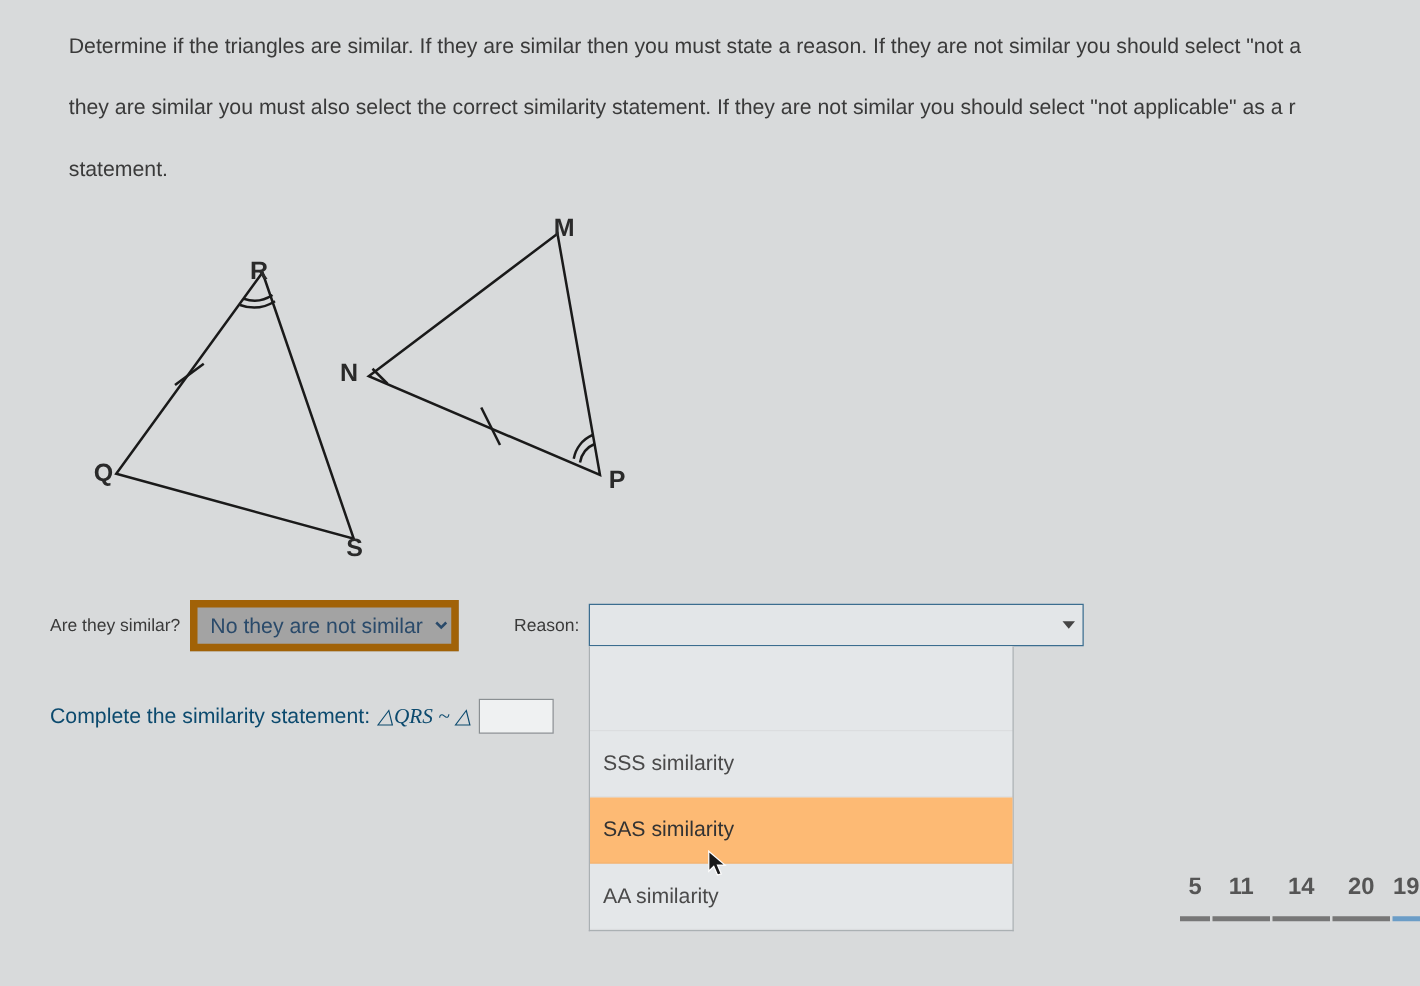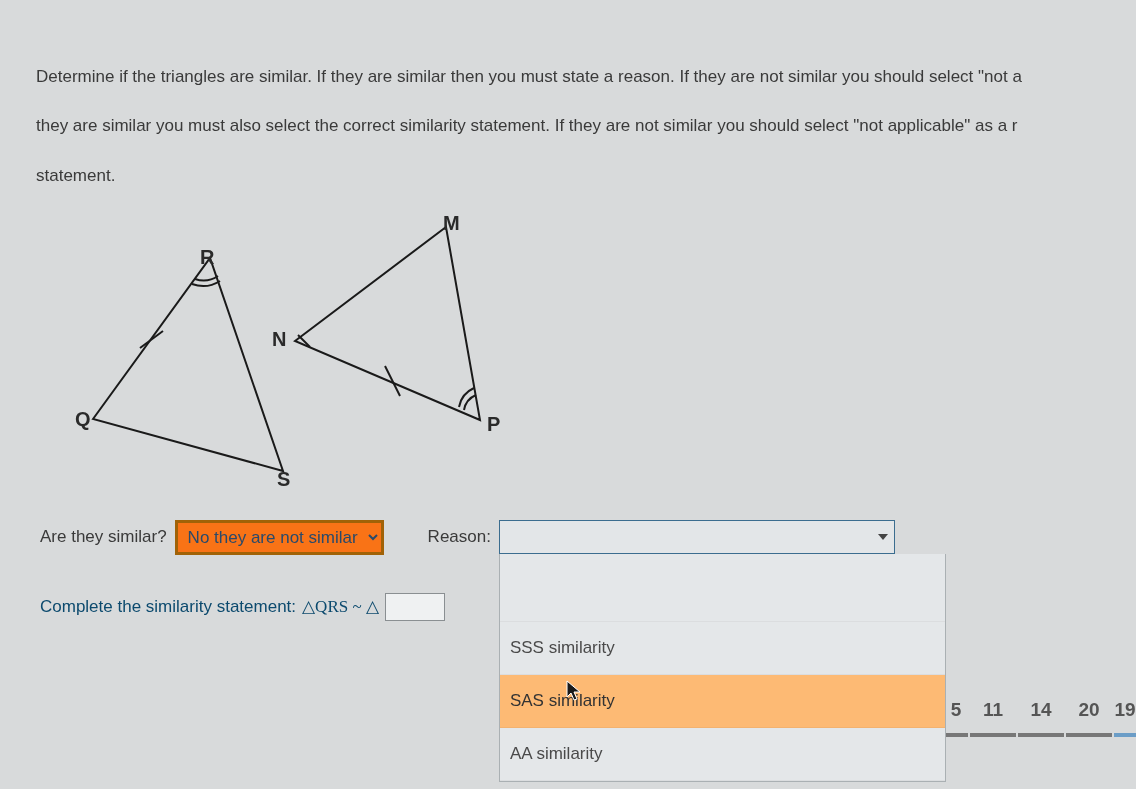--- a/index.html
+++ b/index.html
@@ -10,26 +10,25 @@
     body {
       font-family: Arial, Helvetica, sans-serif;
       background: #d8dadb;
       width: 1136px;
       height: 789px;
       overflow: hidden;
       position: relative;
       color: #3a3a3a;
     }
     .instruction {
-      padding: 12px 35px 0 36px;
+      padding: 12px 35px 0 55px;
       font-size: 17px;
       line-height: 2.9;
       font-weight: 400;
       color: #3a3a3a;
-      margin-top: 40px;
     }
     .triangles-container {
       position: relative;
       margin: 10px 0 0 40px;
       width: 520px;
       height: 280px;
     }
     .triangles-container svg {
       position: absolute;
       top: 0;
@@ -44,26 +43,26 @@
     }
     .question-row {
       margin: 30px 0 0 40px;
       display: flex;
       align-items: center;
       gap: 8px;
       position: relative;
       z-index: 5;
     }
     .question-label {
-      font-size: 17px;
+      font-size: 14px;
       color: #3a3a3a;
     }
     select.dropdown {
-      background: #f97316;
-      border: 3px solid #a16207;
+      background: #a3a3a3;
+      border: 6px solid #a16207;
       font-size: 17px;
       padding: 4px 6px;
       color: #2a4a6a;
       font-family: inherit;
     }
     .reason-area {
       position: relative;
     }
     .reason-select-box {
       width: 396px;
@@ -72,21 +71,21 @@
       background: #e3e6e8;
       display: flex;
       align-items: center;
       justify-content: flex-end;
       padding-right: 6px;
     }
     .reason-dropdown-list {
       position: absolute;
       top: 34px;
       left: 0;
-      width: 447px;
+      width: 340px;
       border: 1px solid #aab0b3;
       border-top: none;
       background: #e4e7e9;
       z-index: 10;
     }
     .reason-option {
       padding: 16px 10px;
       font-size: 17px;
       color: #4a4a4a;
       border-bottom: 1px solid rgba(0,0,0,0.04);
@@ -102,20 +101,21 @@
     .statement-row {
       margin: 38px 0 0 40px;
       display: flex;
       align-items: center;
       gap: 6px;
       font-size: 17px;
       color: #0c4a6e;
     }
     .tri-symbol {
       font-family: "Times New Roman", serif;
+      font-style: italic;
     }
     .statement-input {
       width: 60px;
       height: 28px;
       border: 1px solid #8a8f92;
       background: #eff1f2;
     }
     .page-nav {
       position: absolute;
       bottom: 52px;

